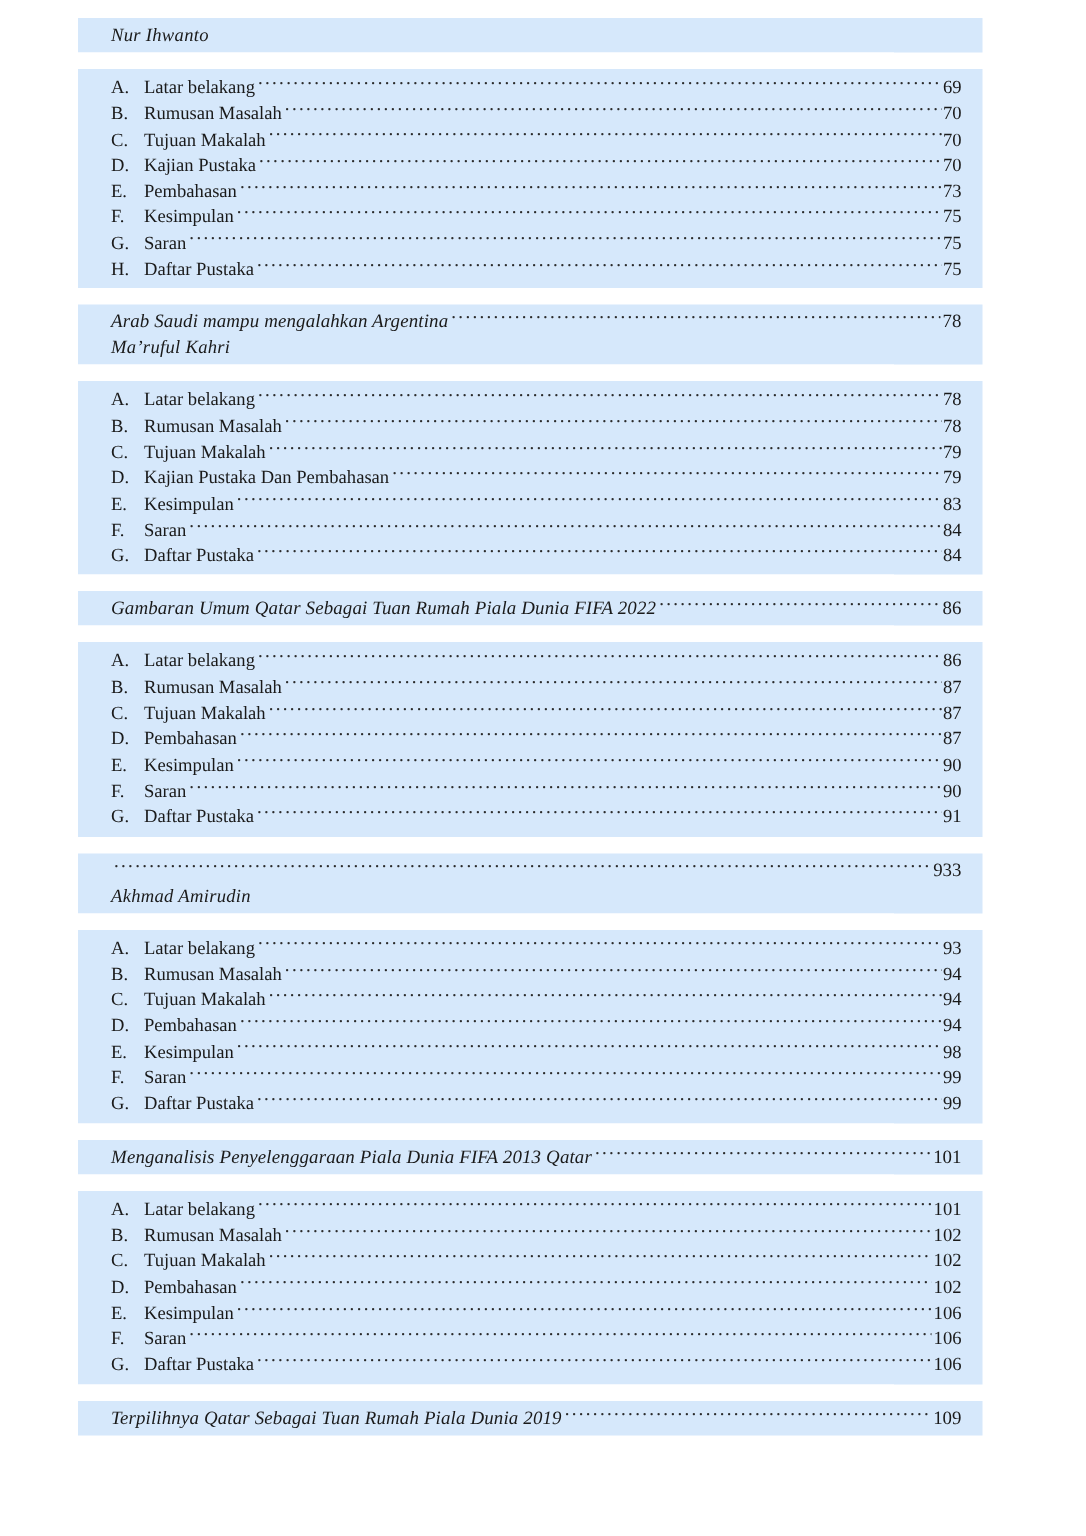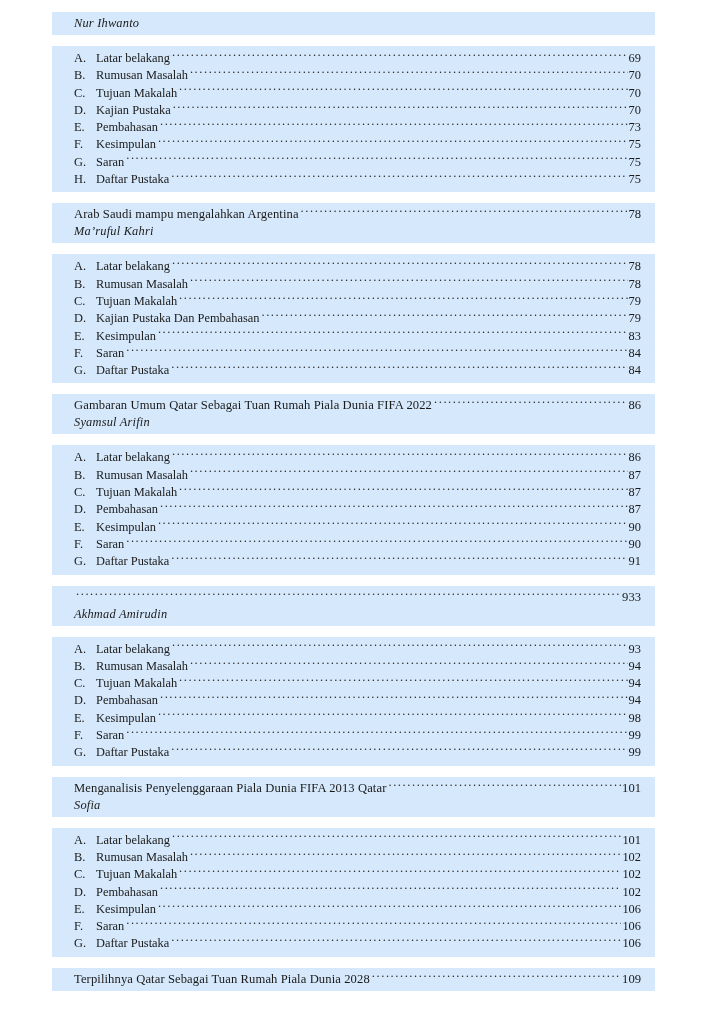--- a/index.html
+++ b/index.html
@@ -46,20 +46,21 @@
   .sec-title-row {
     display: flex;
     align-items: baseline;
     font-size: 12.6px;
     line-height: 17px;
     white-space: nowrap;
   }
   .sec-title-text {
     flex: 0 0 auto;
     letter-spacing: 0.1px;
+    font-style: italic;
   }
   .leader {
     flex: 1 1 auto;
     overflow: hidden;
     margin: 0 1px 0 2px;
     position: relative;
     height: 12px;
   }
   .leader::after {
     content: "........................................................................................................................................................................";
@@ -220,21 +221,20 @@
         <span class="item-page">84</span>
       </div>
     </div>
     <div class="block-gap"></div>
     <div class="hl-block sec-head">
       <div class="sec-title-row">
         <span class="sec-title-text">Gambaran Umum Qatar Sebagai Tuan Rumah Piala Dunia FIFA 2022</span>
         <span class="leader"></span>
         <span class="sec-page">86</span>
       </div>
-      <div class="sec-author">Syamsul Arifin</div>
     </div>
     <div class="block-gap"></div>
     <div class="hl-block items-list">
       <div class="item-row">
         <span class="item-letter">A.</span>
         <span class="item-label">Latar belakang</span>
         <span class="leader"></span>
         <span class="item-page">86</span>
       </div>
       <div class="item-row">
@@ -327,21 +327,20 @@
         <span class="item-page">99</span>
       </div>
     </div>
     <div class="block-gap"></div>
     <div class="hl-block sec-head">
       <div class="sec-title-row">
         <span class="sec-title-text">Menganalisis Penyelenggaraan  Piala Dunia FIFA 2013 Qatar</span>
         <span class="leader"></span>
         <span class="sec-page">101</span>
       </div>
-      <div class="sec-author">Sofia</div>
     </div>
     <div class="block-gap"></div>
     <div class="hl-block items-list">
       <div class="item-row">
         <span class="item-letter">A.</span>
         <span class="item-label">Latar belakang</span>
         <span class="leader"></span>
         <span class="item-page">101</span>
       </div>
       <div class="item-row">
@@ -377,18 +376,18 @@
       <div class="item-row">
         <span class="item-letter">G.</span>
         <span class="item-label">Daftar Pustaka</span>
         <span class="leader"></span>
         <span class="item-page">106</span>
       </div>
     </div>
     <div class="block-gap"></div>
     <div class="hl-block sec-head">
       <div class="sec-title-row">
-        <span class="sec-title-text">Terpilihnya Qatar Sebagai Tuan Rumah Piala Dunia 2028</span>
+        <span class="sec-title-text">Terpilihnya Qatar Sebagai Tuan Rumah Piala Dunia 2019</span>
         <span class="leader"></span>
         <span class="sec-page">109</span>
       </div>
     </div>
   </div>
 
 </body></html>

